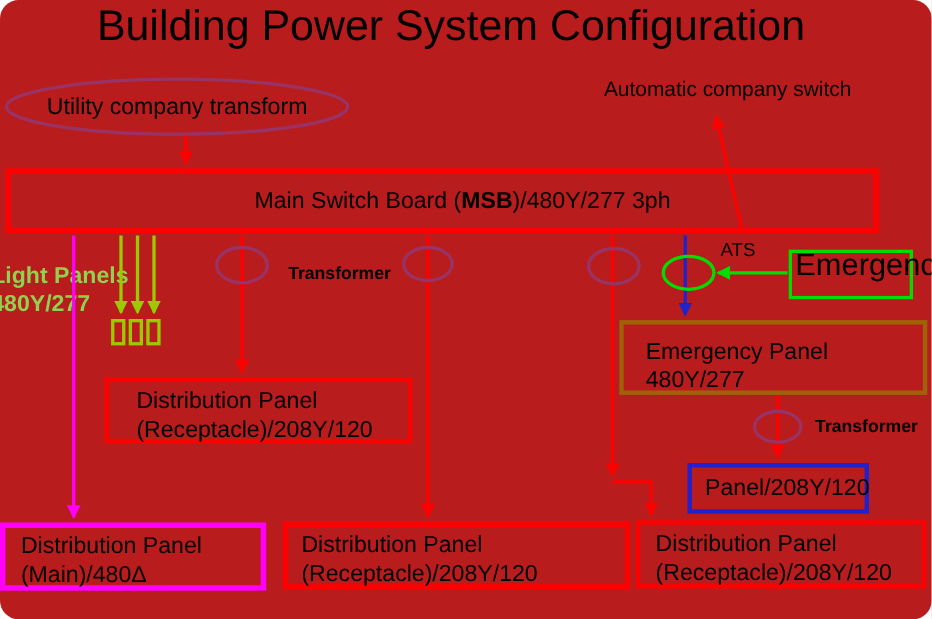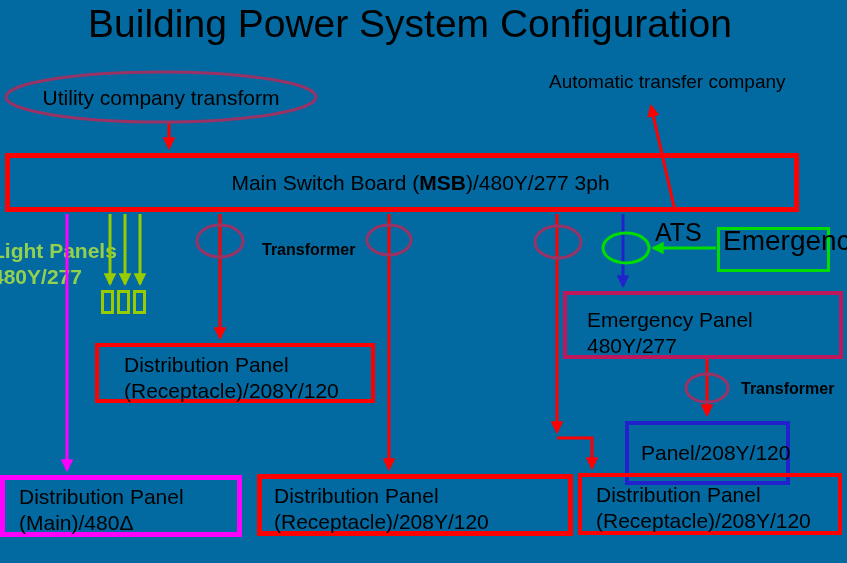--- a/index.html
+++ b/index.html
@@ -1,67 +1,68 @@
 <!DOCTYPE html>
 <html><head>
 <meta charset="utf-8">
 <style>
   html,body{margin:0;padding:0;background:#ffffff;}
   #stage{
-    position:relative;width:847px;height:563px;background:#0369a1;
+    position:relative;width:847px;height:563px;background:#b91c1c;
     font-family:"Liberation Sans","DejaVu Sans",sans-serif;color:#000;
     overflow:hidden;
+    border-radius:17px;
   }
   .abs{position:absolute;}
   #svg-layer{position:absolute;left:0;top:0;width:847px;height:563px;z-index:3;pointer-events:none;}
   .box{position:absolute;box-sizing:border-box;background:transparent;z-index:2;padding-left:37px;}
   .box .bline{display:block;white-space:nowrap;}
   
   #msb-box{left:5px;top:153px;width:794px;height:59px;border:5px solid #FF0000;
     display:flex;align-items:center;justify-content:center;font-size:21px;}
   #msb-box b{font-weight:bold;}
   #emergency-generator-box{left:717px;top:227px;width:113px;height:45px;border:3px solid #00DD00;
     font-size:28px;line-height:21px;padding:0 0 0 3px;}
-  #emergency-panel-box{left:563px;top:291px;width:280px;height:68px;border:4px solid #be185d;
+  #emergency-panel-box{left:563px;top:291px;width:280px;height:68px;border:4px solid #a16207;
     font-size:21px;line-height:26px;padding:12px 0 0 20px;}
-  #panel-208-box{left:625px;top:421px;width:165px;height:64px;border:4px solid #2222CC;
+  #panel-208-box{left:625px;top:421px;width:165px;height:46px;border:4px solid #2222CC;
     font-size:21px;display:flex;align-items:center;padding-left:12px;}
   #dist-receptacle-upper-box{left:95px;top:343px;width:280px;height:60px;border:4px solid #FF0000;
     font-size:21px;line-height:26px;padding:5px 0 0 25px;}
   #dist-motor-box{left:0px;top:475px;width:242px;height:62px;border:5px solid #FF00FF;
     font-size:21px;line-height:26px;padding:4px 0 0 14px;}
   #dist-receptacle-middle-box{left:257px;top:474px;width:316px;height:62px;border:5px solid #FF0000;
     font-size:21px;line-height:26px;padding:4px 0 0 12px;}
   #dist-receptacle-right-box{left:578px;top:473px;width:264px;height:62px;border:4px solid #FF0000;
     font-size:21px;line-height:26px;padding:5px 0 0 14px;}
   
   #page-title{left:0;top:2px;width:820px;text-align:center;font-size:39px;z-index:2;}
   #utility-label{left:5px;top:72px;width:312px;height:51px;display:flex;align-items:center;
     justify-content:center;font-size:21px;z-index:2;text-align:center;}
   #ats-annotation-label{left:549px;top:71px;font-size:19px;z-index:2;}
-  #ats-label{left:655px;top:218px;font-size:25px;z-index:2;}
+  #ats-label{left:655px;top:218px;font-size:17px;z-index:2;}
   #transformer-label-main{left:262px;top:241px;font-size:16px;font-weight:bold;z-index:2;}
   #transformer-label-emergency{left:741px;top:380px;font-size:16px;font-weight:bold;z-index:2;}
   #light-panels-label{left:-8px;top:238px;font-size:21px;font-weight:bold;color:#92D050;
     line-height:26px;z-index:1;}
   
   .lp-rect{position:absolute;top:290px;width:13px;height:24px;border:3px solid #99CC00;
     box-sizing:border-box;z-index:2;background:transparent;}
   #lp-rect-1{left:101px;} #lp-rect-2{left:117px;} #lp-rect-3{left:133px;}
 </style>
 </head>
 <body>
 
 <div id="stage">
 
   <div class="abs" id="page-title">Building Power System Configuration</div>
 
   <div class="abs" id="utility-label">Utility company transform</div>
 
-  <div class="abs" id="ats-annotation-label">Automatic transfer company</div>
+  <div class="abs" id="ats-annotation-label">Automatic company switch</div>
 
   <div class="box" id="msb-box">
     <span><span>Main Switch Board (</span><b>MSB</b><span>)/480Y/277 3ph</span></span>
   </div>
 
   <div class="abs" id="light-panels-label">
     <span class="bline">Light Panels</span><br>
     <span class="bline">480Y/277</span>
   </div>
 

